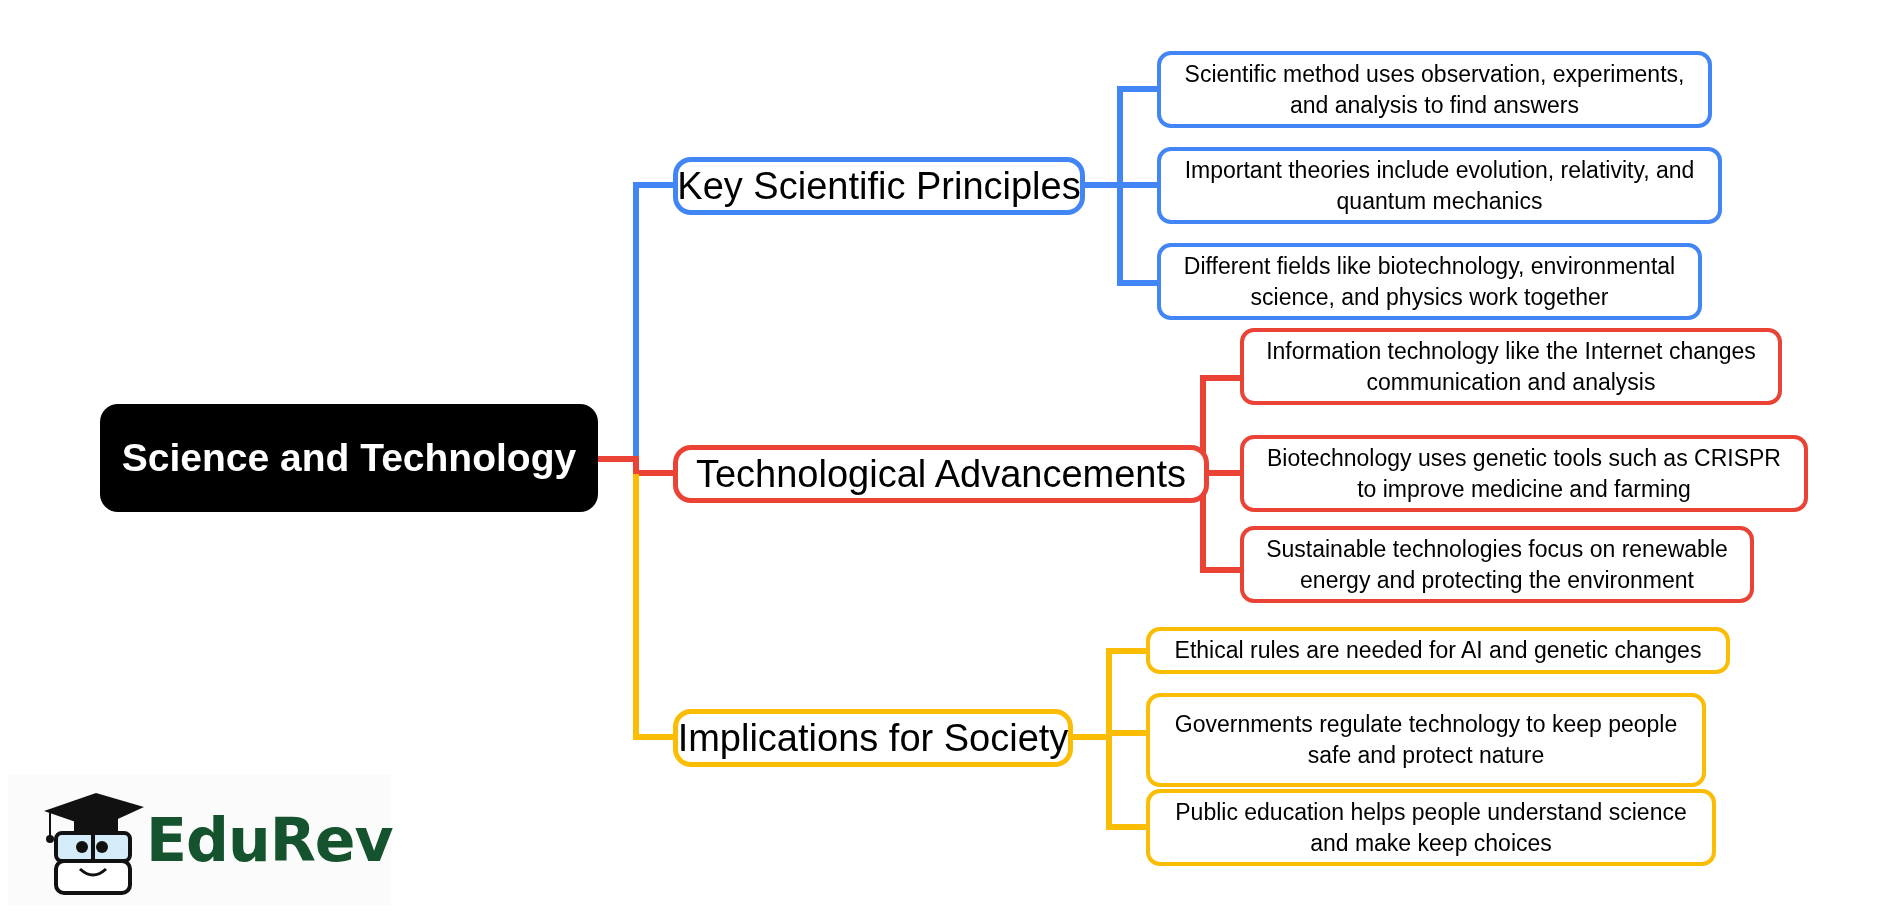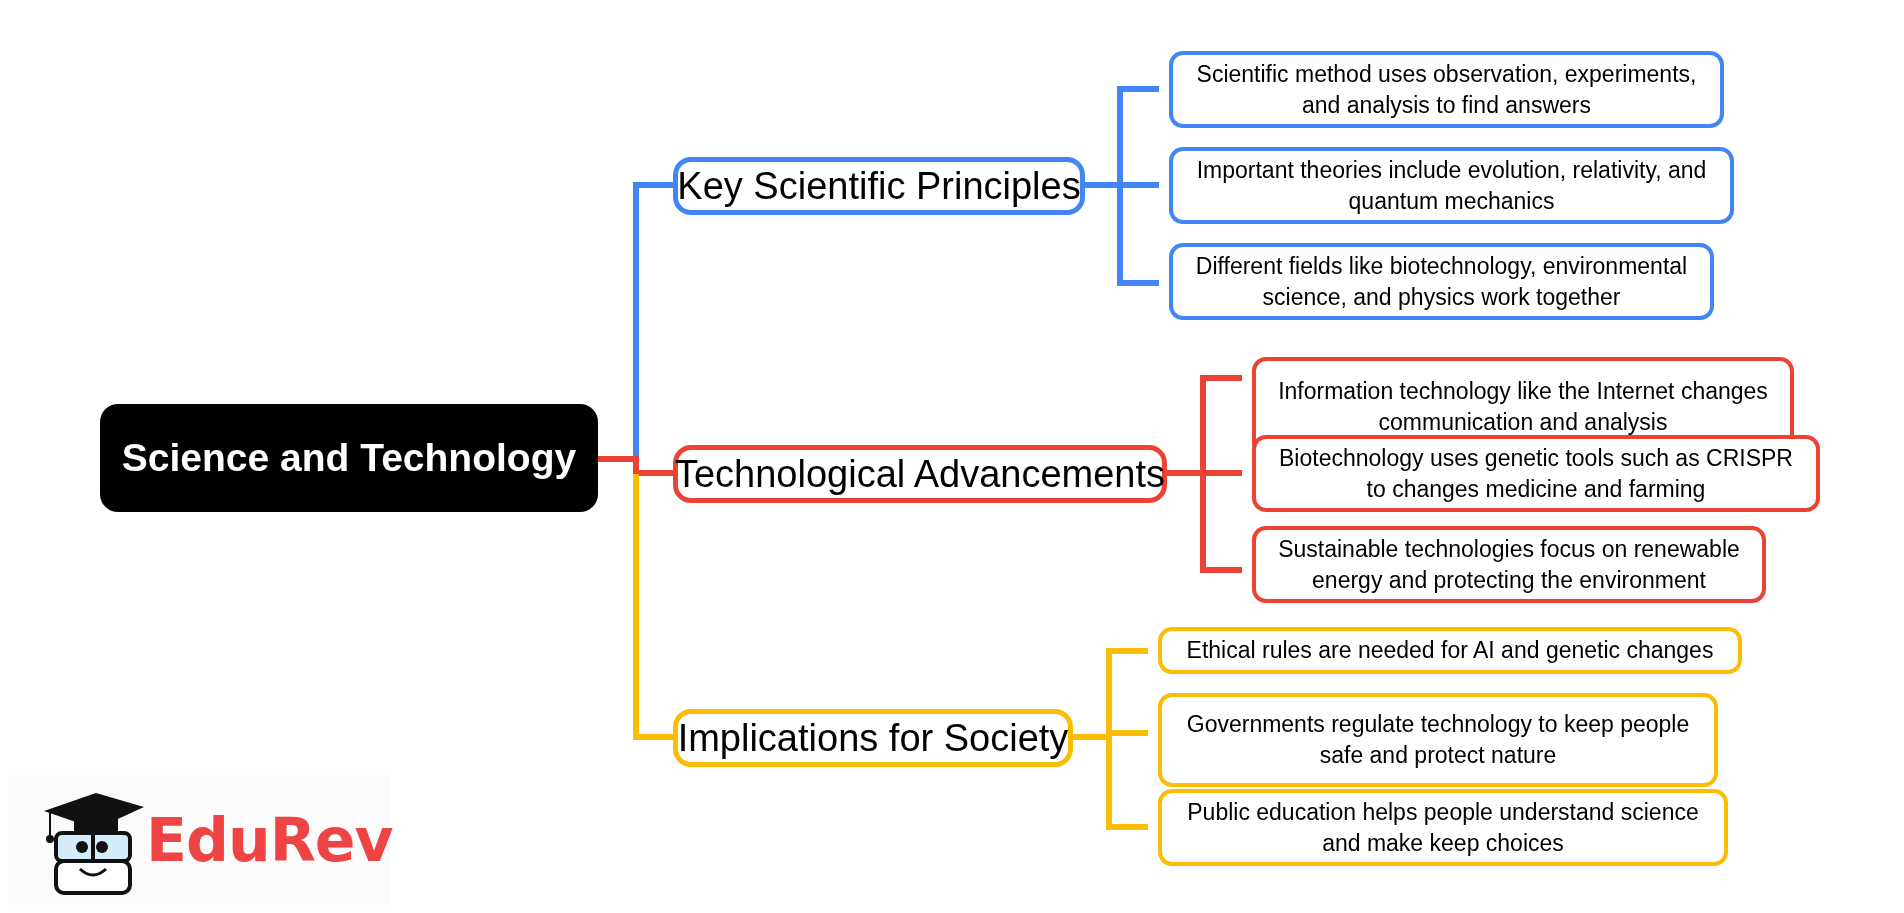--- a/index.html
+++ b/index.html
@@ -3,24 +3,24 @@
 <meta charset="utf-8">
 <style>
   html,body{margin:0;padding:0;background:#ffffff;}
   body{width:1904px;height:913px;position:relative;overflow:hidden;font-family:"Liberation Sans",sans-serif;}
   .abs{position:absolute;box-sizing:border-box;}
   .root{left:100px;top:404px;width:498px;height:108px;background:#000;border-radius:18px;color:#fff;
         font-weight:bold;font-size:39px;line-height:50px;text-align:center;display:flex;align-items:center;justify-content:center;}
   .branch{border:5px solid;border-radius:18px;background:#fff;color:#000;font-size:38px;
           display:flex;align-items:center;justify-content:center;white-space:nowrap;padding:0 26px;}
   .leaf{border:4px solid;border-radius:14px;background:#fff;color:#000;font-size:23px;line-height:31px;
-        text-align:center;display:flex;align-items:center;justify-content:center;padding:16px 10px;margin-left:12px;}
+        text-align:center;display:flex;align-items:center;justify-content:center;padding:16px 10px;}
   .line{position:absolute;}
   .logo{left:8px;top:775px;width:383px;height:130px;background:#fbfbfb;}
-  .logo-text{position:absolute;left:138px;top:30px;font-size:60px;font-weight:bold;color:#ef4444;font-family:"DejaVu Sans",sans-serif;letter-spacing:-1px;}
+  .logo-text{position:absolute;left:138px;top:30px;font-size:60px;font-weight:bold;color:#14532d;font-family:"DejaVu Sans",sans-serif;letter-spacing:-1px;}
 </style>
 </head>
 <body>
 
 <div class="line" style="left:598px;top:456px;width:40px;height:6px;background:#ea4335;"></div>
 
 <div class="line" style="left:633px;top:182px;width:6px;height:278px;background:#4285f4;"></div>
 <div class="line" style="left:633px;top:182px;width:42px;height:6px;background:#4285f4;"></div>
 
 <div class="line" style="left:633px;top:456px;width:6px;height:18px;background:#ea4335;"></div>
@@ -49,21 +49,21 @@
 
 <div class="abs root">
   <div>
     <div>Science and Technology</div>
   </div>
 </div>
 
 <div class="abs branch" style="left:673px;top:157px;width:412px;height:58px;border-color:#4285f4;">
   <span>Key Scientific Principles</span>
 </div>
-<div class="abs branch" style="left:673px;top:445px;width:494px;height:58px;border-color:#ea4335;">
+<div class="abs branch" style="left:673px;top:445px;width:536px;height:58px;border-color:#ea4335;">
   <span>Technological Advancements</span>
 </div>
 <div class="abs branch" style="left:673px;top:709px;width:400px;height:58px;border-color:#fbbc04;">
   <span>Implications for Society</span>
 </div>
 
 <div class="abs leaf" style="left:1157px;top:51px;width:555px;height:77px;border-color:#4285f4;">
   <div>
       <div>Scientific method uses observation, experiments,</div>
   <div>and analysis to find answers</div>
@@ -75,30 +75,30 @@
   <div>quantum mechanics</div>
     </div>
 </div>
 <div class="abs leaf" style="left:1157px;top:243px;width:545px;height:77px;border-color:#4285f4;">
   <div>
       <div>Different fields like biotechnology, environmental</div>
   <div>science, and physics work together</div>
     </div>
 </div>
 
-<div class="abs leaf" style="left:1240px;top:357px;width:542px;height:99px;border-color:#ea4335;">
+<div class="abs leaf" style="left:1240px;top:328px;width:542px;height:77px;border-color:#ea4335;">
   <div>
       <div>Information technology like the Internet changes</div>
   <div>communication and analysis</div>
     </div>
 </div>
 <div class="abs leaf" style="left:1240px;top:435px;width:568px;height:77px;border-color:#ea4335;">
   <div>
       <div>Biotechnology uses genetic tools such as CRISPR</div>
-  <div>to changes medicine and farming</div>
+  <div>to improve medicine and farming</div>
     </div>
 </div>
 <div class="abs leaf" style="left:1240px;top:526px;width:514px;height:77px;border-color:#ea4335;">
   <div>
       <div>Sustainable technologies focus on renewable</div>
   <div>energy and protecting the environment</div>
     </div>
 </div>
 
 <div class="abs leaf" style="left:1146px;top:627px;width:584px;height:47px;border-color:#fbbc04;">

